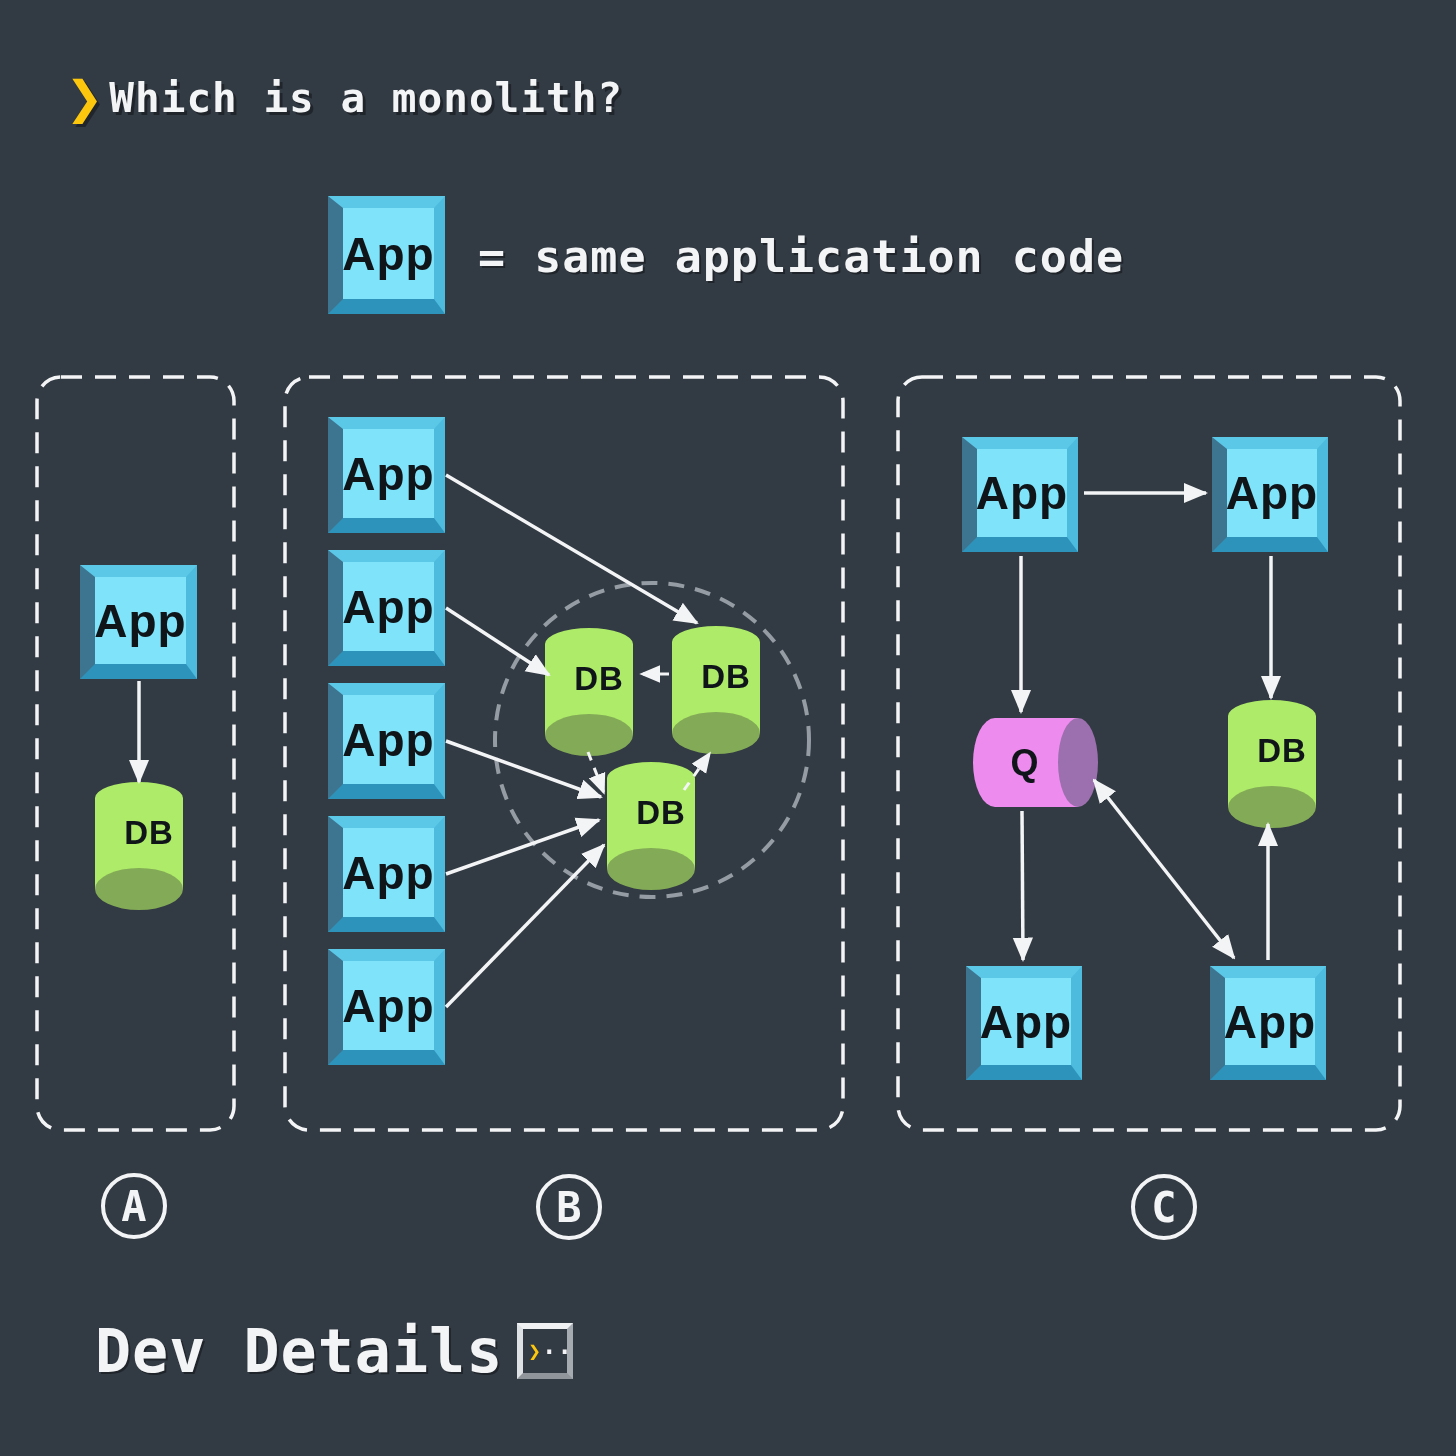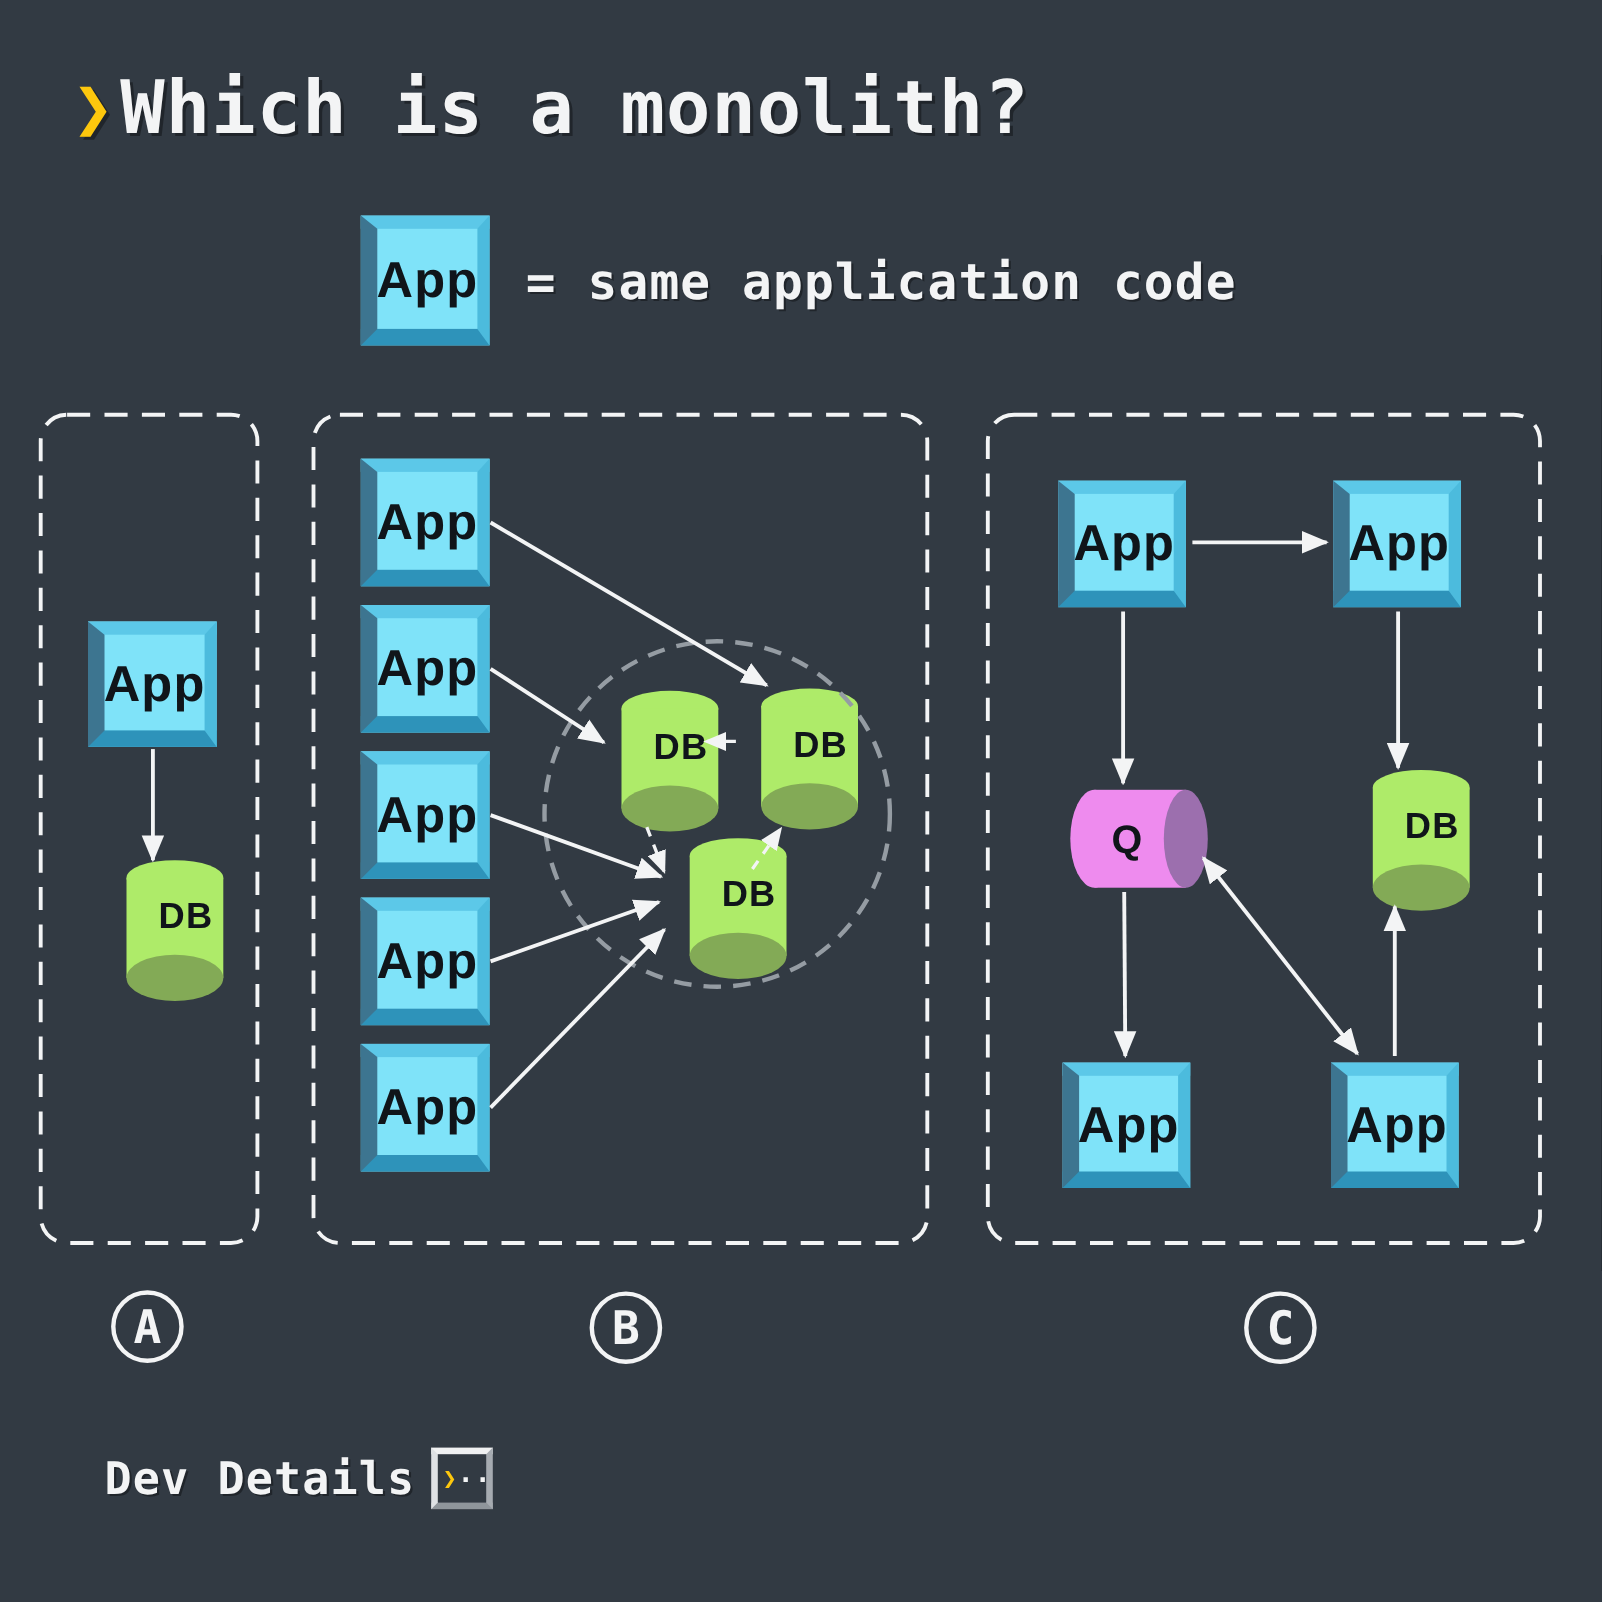--- a/index.html
+++ b/index.html
@@ -8,38 +8,38 @@
     background:var(--bg,#323a43);overflow:hidden;
     font-family:"DejaVu Sans Mono","Liberation Mono",monospace;
   }
   
   .title-row{position:absolute;left:66px;top:58px;display:flex;align-items:flex-start;}
   .prompt-chevron{
     color:var(--yellow,#fdc70d);font-size:62px;font-weight:bold;line-height:80px;
     text-shadow:3px 3px 0 rgba(0,0,0,.35);
   }
   .page-title{
-    color:var(--ink,#f3f4f5);font-size:67px;font-weight:bold;line-height:80px;
+    color:var(--ink,#f3f4f5);font-size:41px;font-weight:bold;line-height:80px;
     letter-spacing:1px;margin-left:6px;text-shadow:3px 3px 0 rgba(0,0,0,.35);
     white-space:nowrap;
   }
   
   .keycap{
     position:absolute;box-sizing:border-box;
     background:var(--kc_face,#7fe3f9);
     border-style:solid;border-width:12px 11px 15px 15px;
     border-color:var(--kc_top,#5cc8e8) var(--kc_right,#4cbbdd) var(--kc_bottom,#2e93ba) var(--kc_left,#3d7590);
     display:flex;align-items:center;justify-content:center;
   }
   .node-label{
     font-family:"Liberation Sans","DejaVu Sans",sans-serif;
     font-weight:700;color:#10151a;font-size:46px;letter-spacing:1px;
   }
   
-  .cylv{position:absolute;width:108px;height:128px;margin-left:20px;}
+  .cylv{position:absolute;width:108px;height:128px;}
   .cylv .arc{position:absolute;left:0;top:0;width:88px;height:32px;border-radius:50%;background:var(--db,#aeeb69);}
   .cylv .bodyv{position:absolute;left:0;top:16px;width:88px;height:91px;background:var(--db,#aeeb69);}
   .cylv .capv{position:absolute;left:0;top:86px;width:88px;height:42px;border-radius:50%;background:var(--db_cap,#83aa56);}
   .cylv .node-label{position:absolute;left:0;right:0;top:32px;text-align:center;font-size:33px;}
   
   .cylh{position:absolute;width:125px;height:89px;}
   .cylh .arcl{position:absolute;left:0;top:0;width:44px;height:89px;border-radius:50%;background:var(--q,#ee8bee);}
   .cylh .bodyh{position:absolute;left:22px;top:0;width:83px;height:89px;background:var(--q,#ee8bee);}
   .cylh .caph{position:absolute;left:85px;top:0;width:40px;height:89px;border-radius:50%;background:var(--q_cap,#9c6fae);}
   .cylh .node-label{position:absolute;left:14px;top:24px;width:76px;text-align:center;font-size:36px;}
@@ -48,21 +48,21 @@
   
   .panel-letter{
     position:absolute;width:58px;height:58px;border:4px solid var(--ink,#f3f4f5);
     border-radius:50%;color:var(--ink,#f3f4f5);
     display:flex;align-items:center;justify-content:center;
     font-size:42px;font-weight:bold;
   }
   
   .footer{position:absolute;left:95px;top:1316px;display:flex;align-items:center;}
   .footer-text{
-    color:var(--ink,#f3f4f5);font-size:41px;font-weight:bold;letter-spacing:1px;
+    color:var(--ink,#f3f4f5);font-size:60px;font-weight:bold;letter-spacing:1px;
     text-shadow:2px 2px 0 rgba(0,0,0,.35);white-space:nowrap;
   }
   .term-icon{
     box-sizing:border-box;width:56px;height:56px;margin-left:14px;
     background:var(--bg,#323a43);
     border-style:solid;border-width:6px;
     border-color:#f0f1f2 #a6abb1 #8f959b #dfe2e5;
     display:flex;align-items:center;justify-content:flex-start;
     padding-left:5px;
   }

